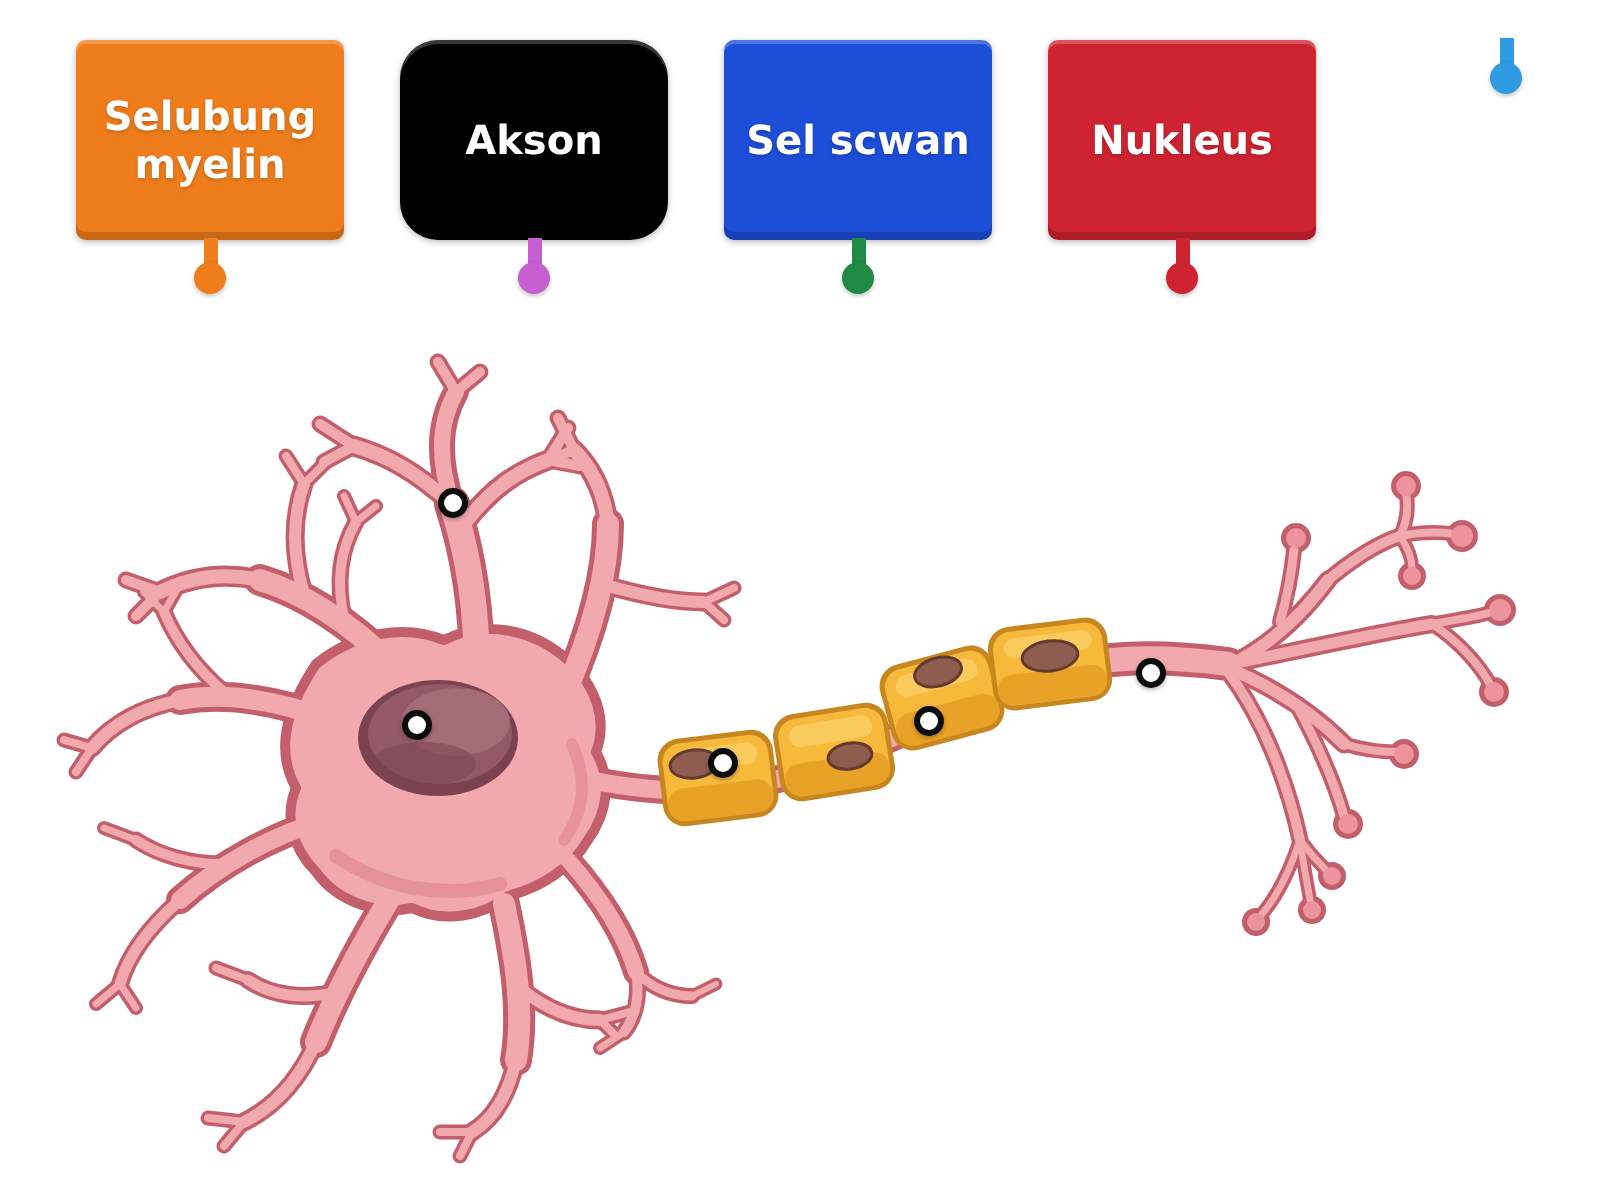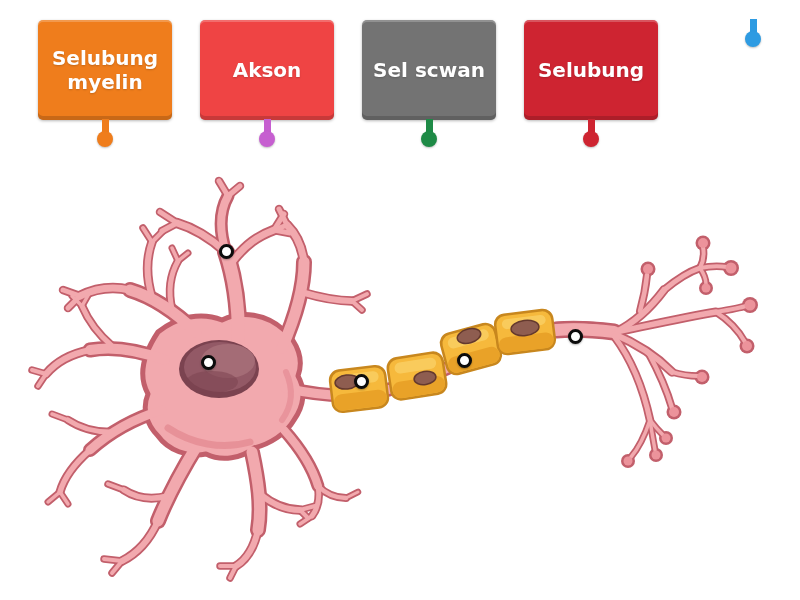--- a/index.html
+++ b/index.html
@@ -35,36 +35,36 @@
 
   <div class="label-bank">
       <div class="label-wrap">
         <div class="label-card" style="background: rgb(239, 125, 28);">
           <span class="label-text">Selubung myelin</span>
         </div>
         <div class="label-stem" style="background: rgb(239, 125, 28);"></div>
         <div class="label-dot" style="background: rgb(239, 125, 28);"></div>
       </div>
       <div class="label-wrap">
-        <div class="label-card" style="background: #ef4444;">
+        <div class="label-card" style="background: #000000; border-radius: 19px;">
           <span class="label-text">Akson</span>
         </div>
         <div class="label-stem" style="background: rgb(198, 95, 208);"></div>
         <div class="label-dot" style="background: rgb(198, 95, 208);"></div>
       </div>
       <div class="label-wrap">
-        <div class="label-card" style="background: #737373;">
+        <div class="label-card" style="background: #1d4ed8;">
           <span class="label-text">Sel scwan</span>
         </div>
         <div class="label-stem" style="background: rgb(30, 138, 70);"></div>
         <div class="label-dot" style="background: rgb(30, 138, 70);"></div>
       </div>
       <div class="label-wrap">
         <div class="label-card" style="background: rgb(206, 36, 49);">
-          <span class="label-text">Selubung</span>
+          <span class="label-text">Nukleus</span>
         </div>
         <div class="label-stem" style="background: rgb(206, 36, 49);"></div>
         <div class="label-dot" style="background: rgb(206, 36, 49);"></div>
       </div>
       <div class="label-wrap">
         <div class="label-stem" style="background: rgb(46, 155, 226);"></div>
         <div class="label-dot" style="background: rgb(46, 155, 226);"></div>
       </div>
     </div>
 

